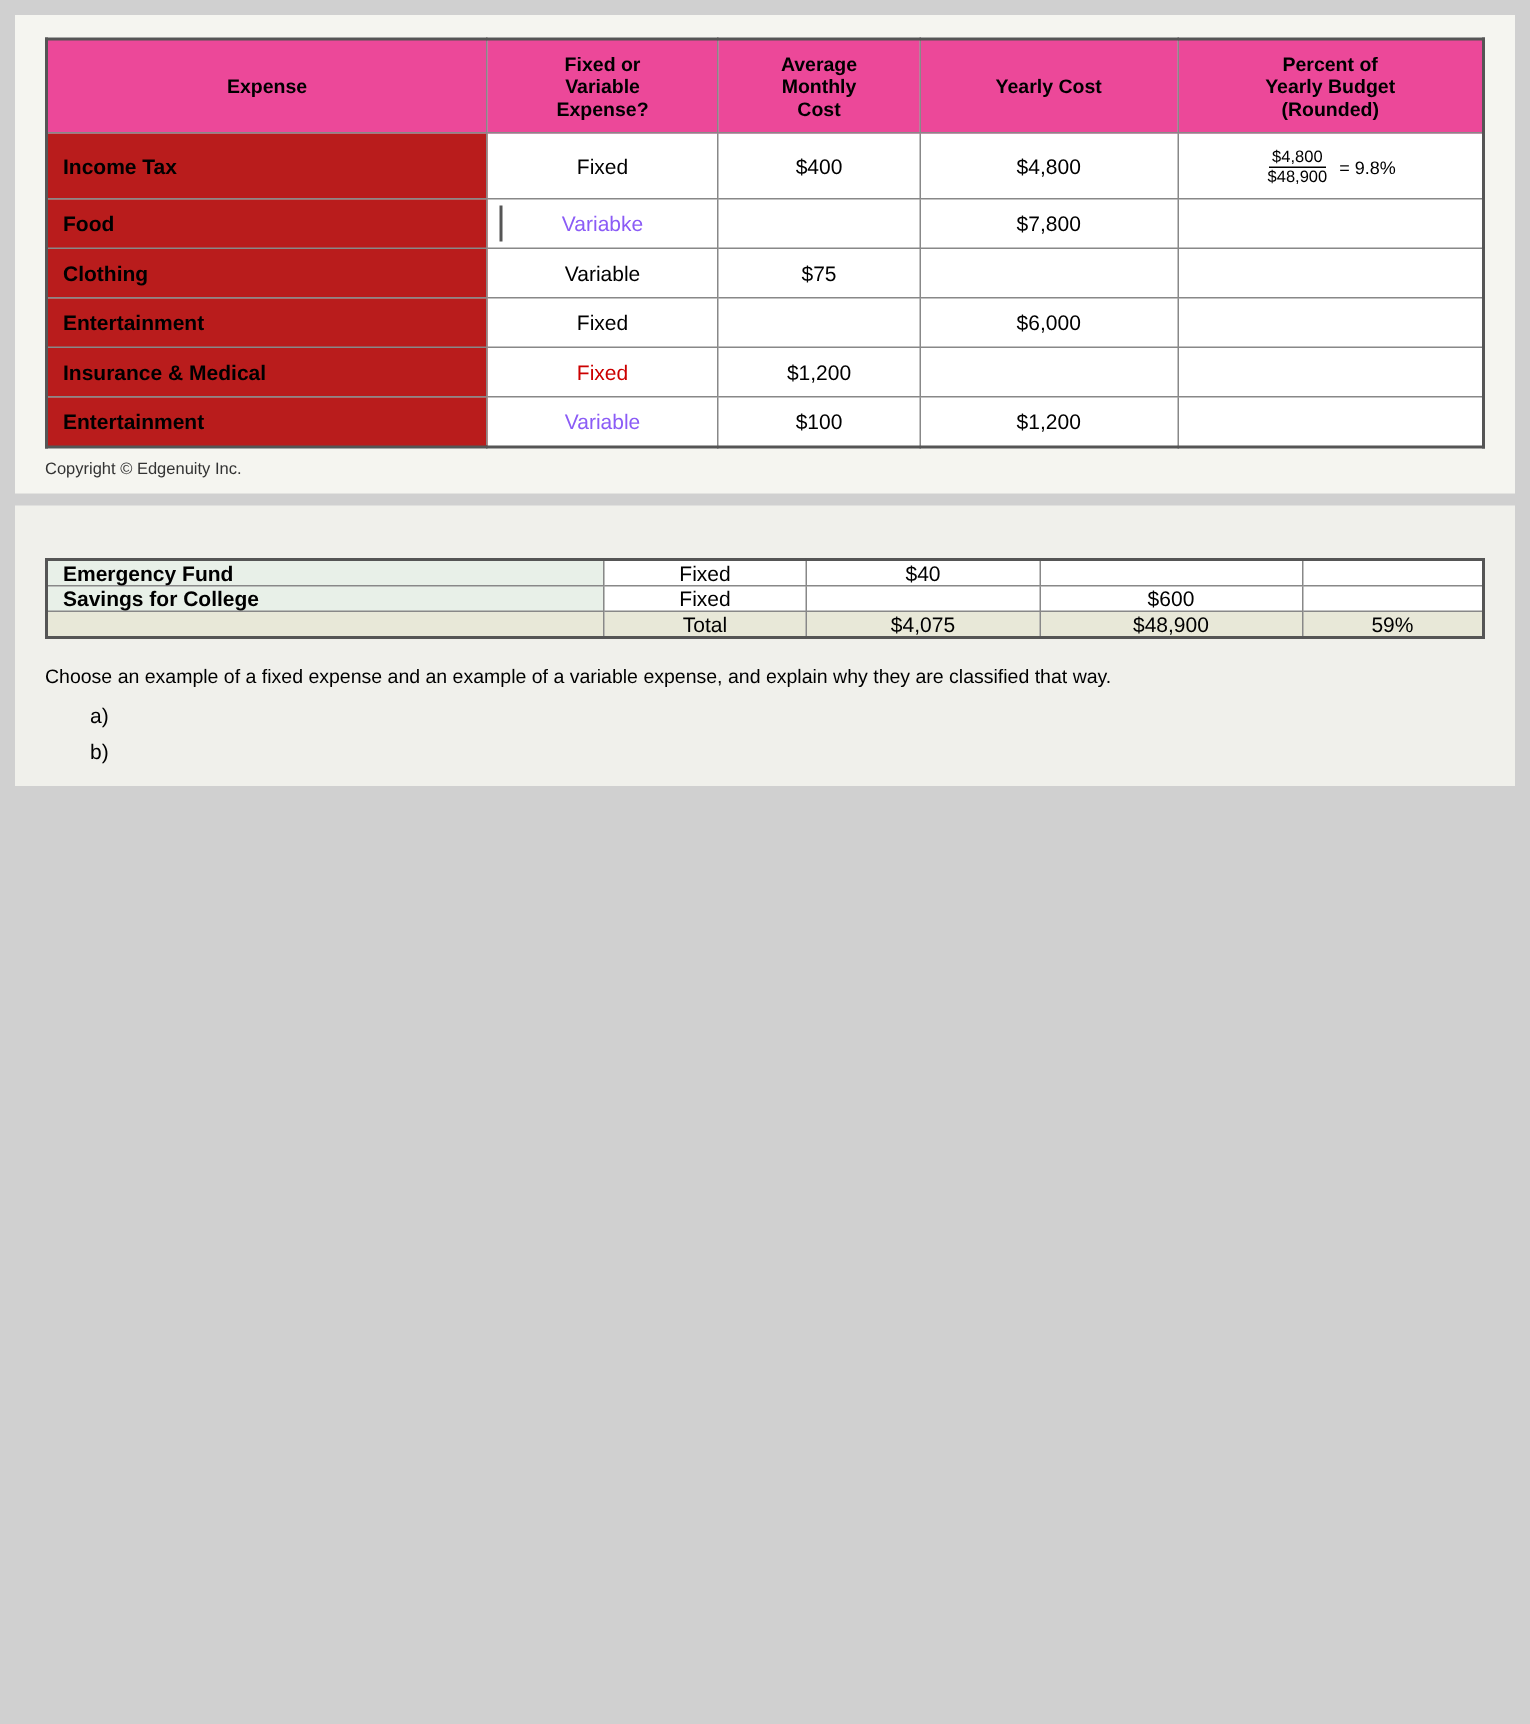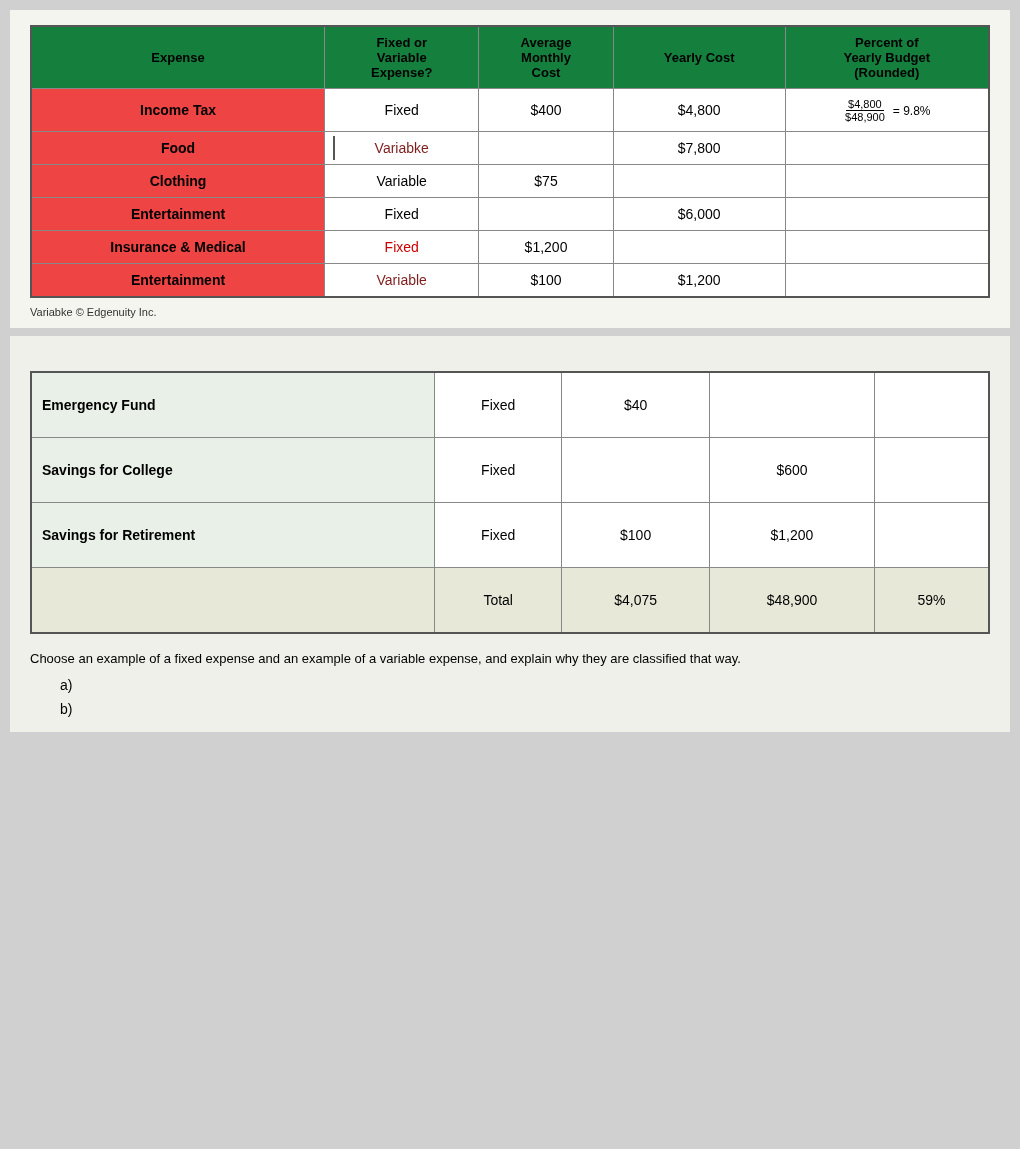--- a/index.html
+++ b/index.html
@@ -20,37 +20,37 @@
       border: 2px solid #555;
       background: white;
     }
     .budget-table th, .budget-table td {
       border: 1px solid #888;
       padding: 8px 10px;
       text-align: center;
       vertical-align: middle;
     }
     .budget-table th {
-      background: #15803d;
+      background: #ec4899;
       font-weight: bold;
       font-size: 13px;
       text-align: center;
     }
     .budget-table td.expense-name {
-      text-align: center;
+      text-align: left;
       font-weight: bold;
-      background: #ef4444;
+      background: #b91c1c;
       font-size: 14px;
     }
     .budget-table td.fixed-red {
       color: #cc0000;
       font-style: normal;
     }
     .budget-table td.variable-red {
-      color: #7f1d1d;
+      color: #8b5cf6;
     }
     .percent-cell {
       font-size: 12px;
     }
     .fraction-display {
       display: inline-flex;
       flex-direction: column;
       align-items: center;
       font-size: 11px;
       margin-right: 4px;
@@ -73,21 +73,21 @@
     }
     .bottom-table {
       width: 100%;
       border-collapse: collapse;
       border: 2px solid #555;
       background: white;
       margin-top: 20px;
     }
     .bottom-table td {
       border: 1px solid #888;
-      padding: 24px 10px;
+      padding: 0 10px;
       text-align: center;
       vertical-align: middle;
     }
     .bottom-table td.expense-name {
       text-align: left;
       font-weight: bold;
       background: #e8f0e8;
     }
     .bottom-table td.total-row {
       background: #e8e8d8;
@@ -174,21 +174,21 @@
 
       <tr>
         <td class="expense-name">Entertainment</td>
         <td class="variable-red">Variable</td>
         <td>$100</td>
         <td>$1,200</td>
         <td></td>
       </tr>
     </tbody>
   </table>
-  <p class="copyright">Variabke © Edgenuity Inc.</p>
+  <p class="copyright">Copyright © Edgenuity Inc.</p>
 </div>
 
 <div class="bottom-section">
   <table class="bottom-table">
     <tbody>
 
       <tr>
         <td class="expense-name">Emergency Fund</td>
         <td>Fixed</td>
         <td>$40</td>
@@ -197,27 +197,20 @@
       </tr>
 
       <tr>
         <td class="expense-name">Savings for College</td>
         <td>Fixed</td>
         <td></td>
         <td>$600</td>
         <td></td>
       </tr>
 
-      <tr>
-        <td class="expense-name">Savings for Retirement</td>
-        <td class="fixed-red">Fixed</td>
-        <td>$100</td>
-        <td>$1,200</td>
-        <td></td>
-      </tr>
 
       <tr>
         <td class="total-row" style="background:#e8e8d8;"></td>
         <td class="total-row">Total</td>
         <td class="total-row">$4,075</td>
         <td class="total-row">$48,900</td>
         <td class="total-row">59%</td>
       </tr>
     </tbody>
   </table>

